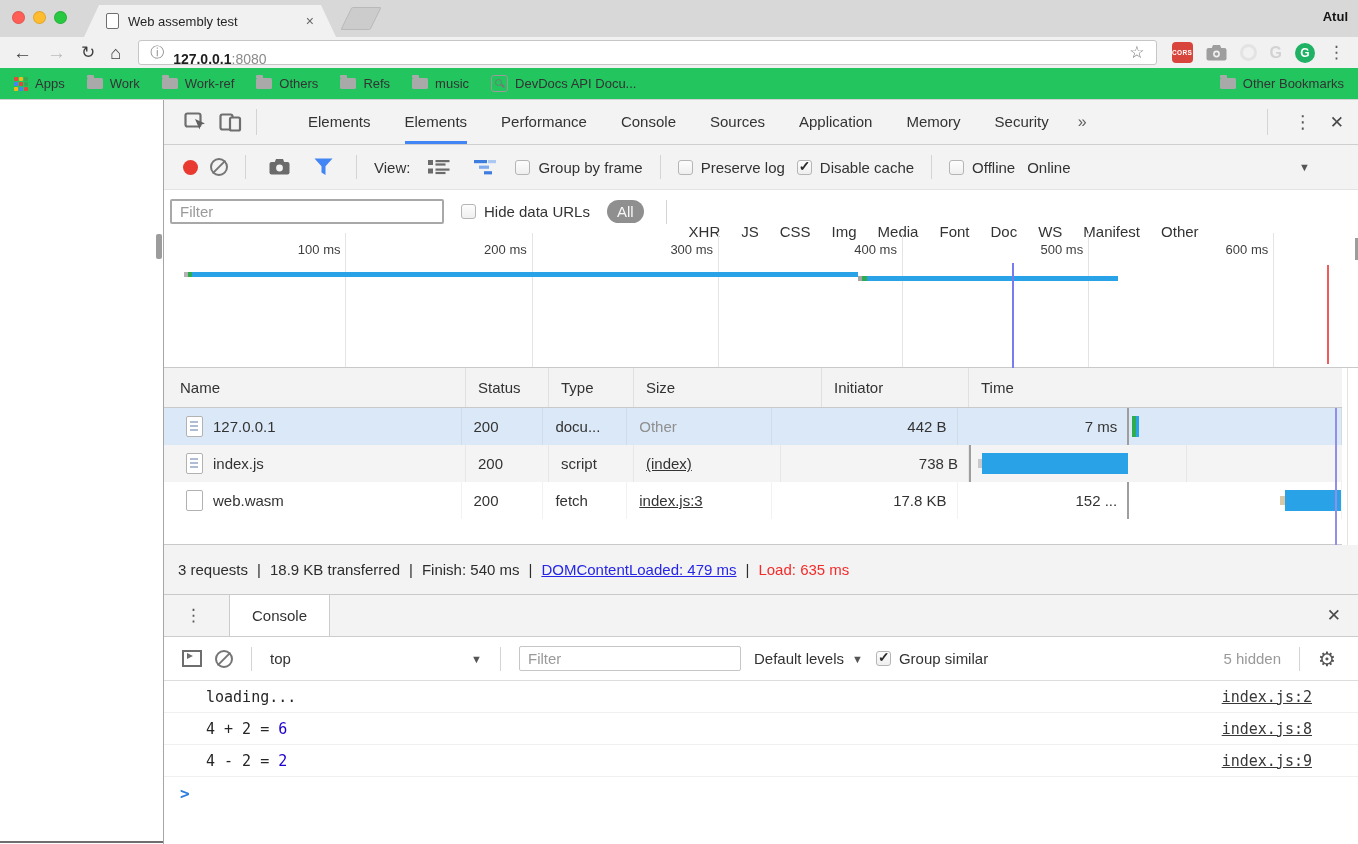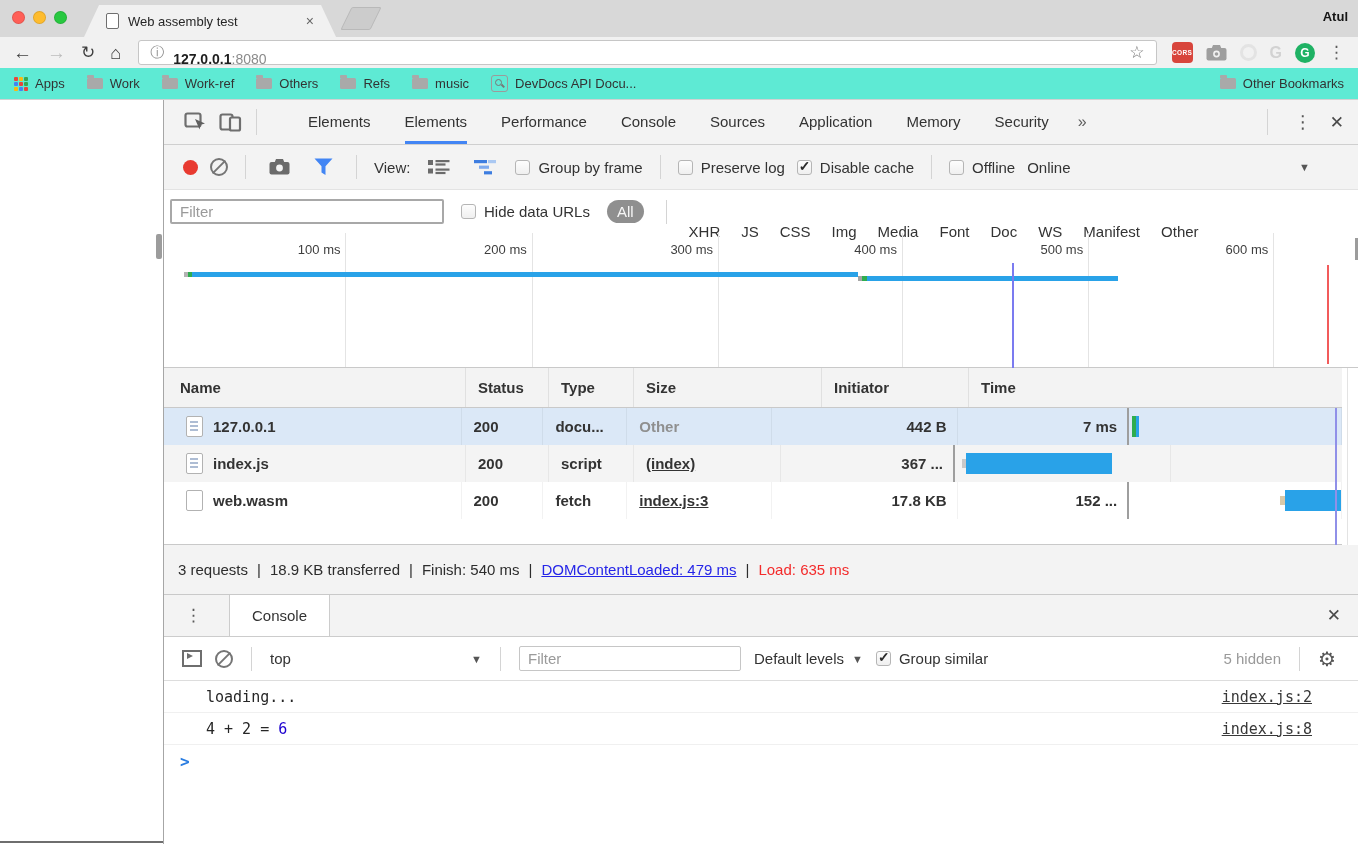--- a/index.html
+++ b/index.html
@@ -37,21 +37,21 @@
   #extrow{display:flex;align-items:center;gap:13px;}
   #ext-cors{width:21px;height:21px;border-radius:4px;background:#d8453c;color:#fff;font-size:6.5px;
             font-weight:700;display:flex;align-items:center;justify-content:center;letter-spacing:.3px;}
   #ext-target{width:17px;height:17px;border:3px solid #e3e3e3;border-radius:50%;box-sizing:border-box;}
   #ext-g{color:#d2d2d2;font-weight:700;font-size:16px;}
   #ext-grammarly{width:20px;height:20px;border-radius:50%;background:#1fb264;color:#fff;font-weight:700;
                  font-size:12px;display:flex;align-items:center;justify-content:center;}
   #browser-menu{font-size:17px;color:#5c5c5c;}
 
   
-  #bookmarks{position:absolute;left:0;top:68px;width:1358px;height:32px;background:#5eead4;
+  #bookmarks{position:absolute;left:0;top:68px;width:1358px;height:32px;background:#22c55e;
              border-bottom:1px solid #d2d2d2;display:flex;align-items:center;gap:22px;
              padding:0 14px;box-sizing:border-box;font-size:13px;color:#333;}
   .bm{display:flex;align-items:center;gap:7px;white-space:nowrap;}
   .folder{width:16px;height:11px;background:#a9a9a9;border-radius:1.5px;position:relative;flex:none;}
   .folder::before{content:"";position:absolute;left:0;top:-3px;width:7px;height:3px;background:#a9a9a9;
                   border-radius:1px 1px 0 0;}
   #apps-grid{width:14px;height:14px;display:grid;grid-template-columns:repeat(3,4px);grid-auto-rows:4px;gap:1px;}
   #apps-grid i{border-radius:1px;}
   #apps-grid i:nth-child(1){background:#e8453c}#apps-grid i:nth-child(2){background:#f9b910}
   #apps-grid i:nth-child(3){background:#34a853}#apps-grid i:nth-child(4){background:#4285f4}
@@ -112,21 +112,21 @@
 
   
   #overview{position:absolute;left:0;top:133px;right:0;height:135px;border-bottom:1px solid #c9c9c9;
             box-sizing:border-box;}
   .ov-tick{position:absolute;top:0;bottom:0;width:1px;background:#e4e4e4;}
   .ov-tick span{position:absolute;right:6px;top:9px;font-size:13px;color:#3e3e3e;white-space:nowrap;}
   .wbar{position:absolute;}
 
   
   #net-table{position:absolute;left:0;top:268px;right:16px;height:177px;border-bottom:1px solid #c9c9c9;
-             box-sizing:border-box;font-weight:bold;}
+             box-sizing:border-box;}
   .nt-header{display:flex;height:40px;background:#f3f3f3;border-bottom:1px solid #c9c9c9;box-sizing:border-box;
              font-size:15px;color:#333;}
   .nt-cell{box-sizing:border-box;padding-left:12px;border-right:1px solid #e0e0e0;display:flex;
            align-items:center;overflow:hidden;white-space:nowrap;}
   .c-name{width:302px;padding-left:16px;}
   .c-status{width:83px;}
   .c-type{width:85px;}
   .c-init{width:147px;}
   .c-size{width:188px;}
   .c-time{width:172px;border-right:none;}
@@ -450,21 +450,21 @@
       <div class="nt-row alt">
         <span class="nt-cell c-name">
           <span class="docicon lines"></span>
           <span>index.js</span>
         </span>
         <span class="nt-cell c-status">200</span>
         <span class="nt-cell c-type">script</span>
         <span class="nt-cell c-init">
             <span class="lnk">(index)</span>
           </span>
-        <span class="nt-cell c-time num">367 ...</span>
+        <span class="nt-cell c-size num">738 B</span>
         <span class="nt-cell c-wf wfcell">
             <div class="wbar" style="left: 7px; top: 14px; width: 4px; height: 9px; background: rgb(201, 201, 201);"></div>
             <div class="wbar" style="left: 11px; top: 8px; width: 146px; height: 21px; background: rgb(41, 162, 232);"></div>
           </span>
       </div>
       <div class="nt-row">
         <span class="nt-cell c-name">
           <span class="docicon"></span>
           <span>web.wasm</span>
         </span>
@@ -528,20 +528,25 @@
         <div class="cmsg">
           <span>loading...</span>
           <span class="val"></span>
           <span class="src">index.js:2</span>
         </div>
         <div class="cmsg">
           <span>4 + 2 =</span>
           <span class="val">6</span>
           <span class="src">index.js:8</span>
         </div>
+        <div class="cmsg">
+          <span>4 - 2 =</span>
+          <span class="val">2</span>
+          <span class="src">index.js:9</span>
+        </div>
         <div id="prompt-row">
           <span>&gt;</span>
         </div>
       </div>
     </div>
 
   </div>
 </div>
 
 </body></html>

